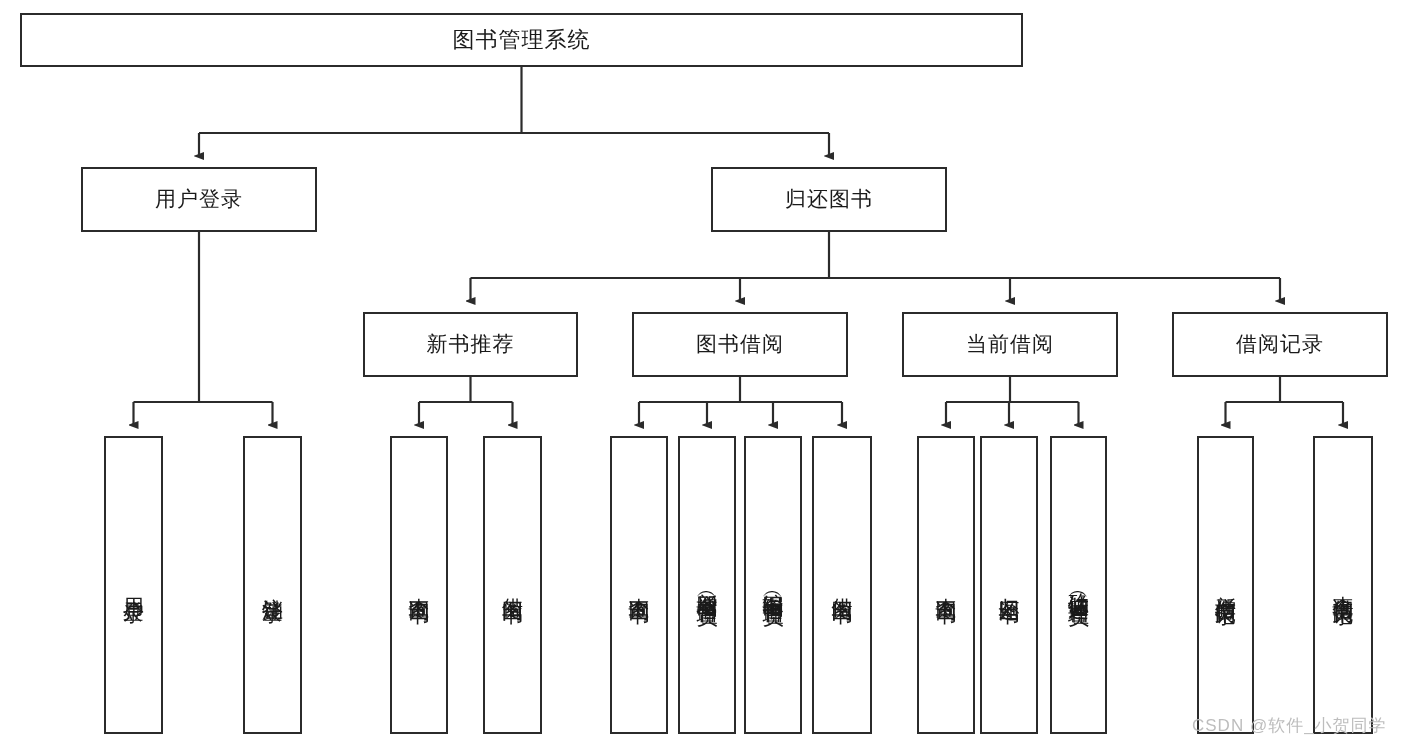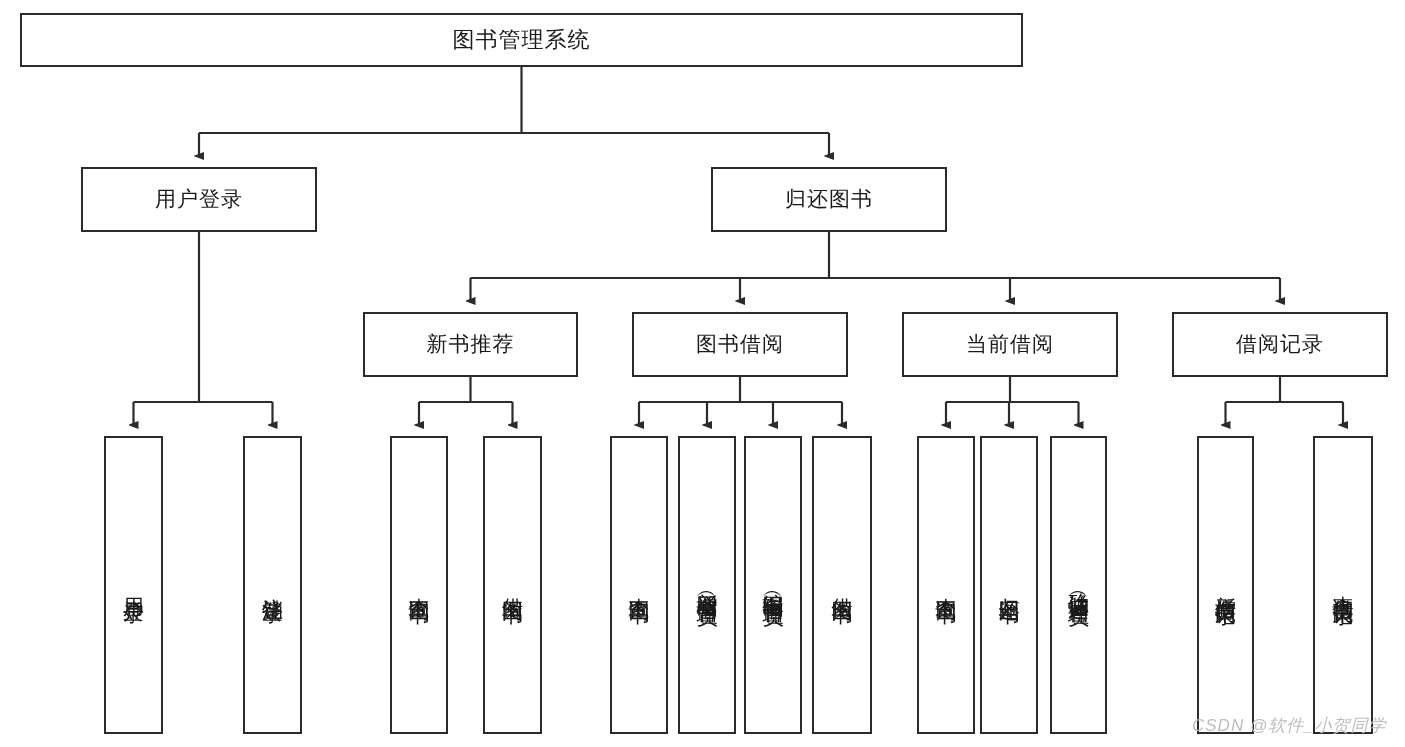--- a/index.html
+++ b/index.html
@@ -178,15 +178,15 @@
     <span class="leaf-text">确认归还（管理员）</span>
   </div>
 
   <div class="node leaf" style="left: 1197px; top: 436px; width: 57px; height: 298px;">
     <span class="leaf-text">新增借阅记录</span>
   </div>
   <div class="node leaf" style="left: 1313px; top: 436px; width: 60px; height: 298px;">
     <span class="leaf-text">查询借阅记录</span>
   </div>
 
-  <div class="watermark" style="left: 1192px; top: 714px; font-style: italic;">CSDN @软件_小贺同学</div>
+  <div class="watermark" style="left: 1192px; top: 714px;">CSDN @软件_小贺同学</div>
 
 </div>
 
 </body></html>

